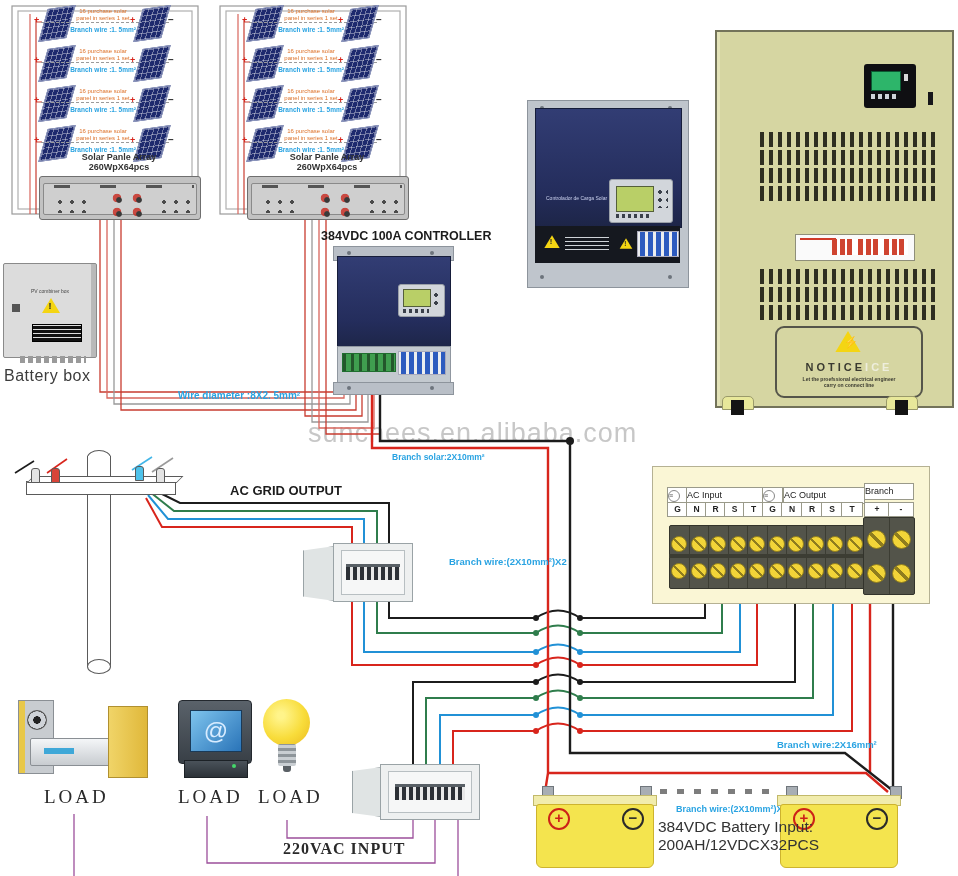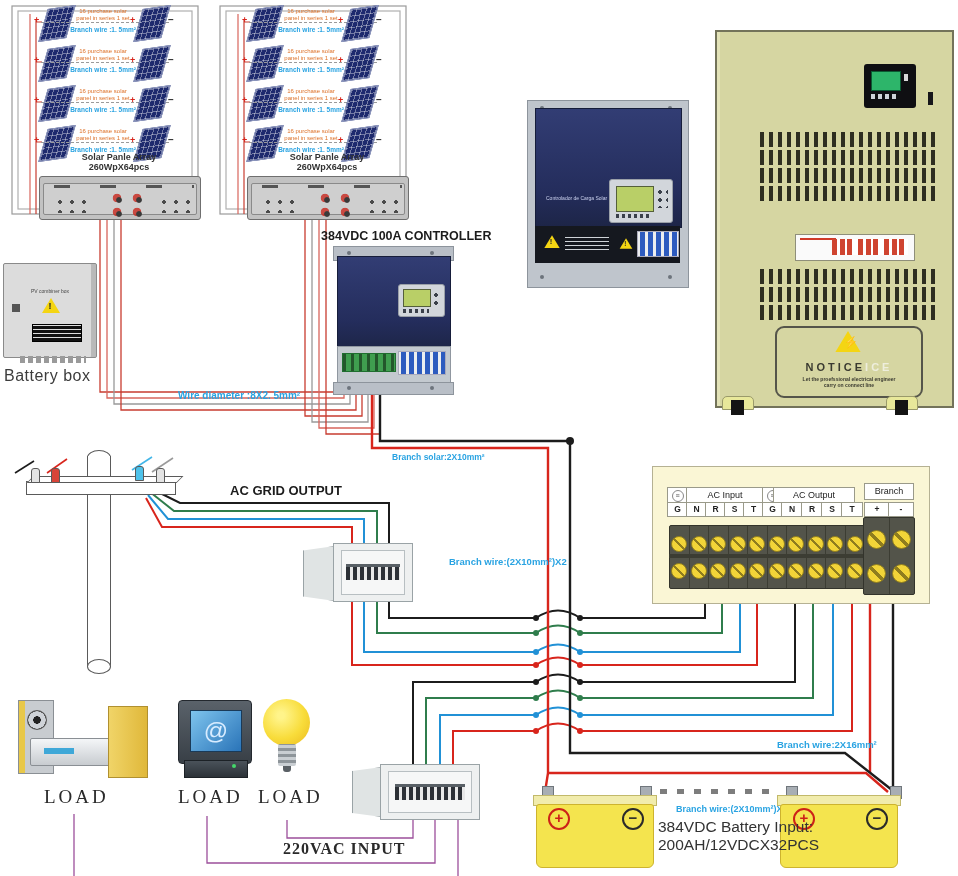--- a/index.html
+++ b/index.html
@@ -68,21 +68,21 @@
   .cabBreakerStrip .bset{position:absolute;left:36px;top:4px;width:76px;height:16px;
         background-image:repeating-linear-gradient(90deg,#cf4430 0 5px,#fff 5px 8px,#cf4430 8px 13px,#fff 13px 15px,#cf4430 15px 20px,#fff 20px 26px);}
   .noticePanel{position:absolute;left:58px;top:294px;width:144px;height:68px;border:2px solid #55554a;border-radius:9px}
   .noticeTitle{position:absolute;left:0;top:33px;width:100%;text-align:center;font-size:11px;font-weight:bold;letter-spacing:3px;color:#3a3a30}
   .noticeGhost{color:#eeeedd}
   .noticeText{position:absolute;left:6px;top:48px;width:132px;text-align:center;font-size:5px;line-height:6px;color:#3a3a30;font-weight:bold}
   .foot{position:absolute;width:13px;height:15px;background:#141414}
   .footpad{position:absolute;width:30px;height:12px;background:#e8e89a;border:1px solid #9a9a6a;border-radius:5px 5px 0 0}
   
   .tpanel{position:absolute;left:652px;top:466px;width:276px;height:136px;background:#faf6d5;border:1px solid #b5b193}
-  .hdrcell{position:absolute;background:#fff;border:1px solid #9a9a8a;text-align:center;font-size:9px;color:#222;line-height:14px}
+  .hdrcell{position:absolute;background:#fff;border:1px solid #9a9a8a;font-size:9px;color:#222;line-height:14px}
   .letcell{position:absolute;background:#fff;border:1px solid #9a9a8a;text-align:center;font-size:8.5px;font-weight:bold;color:#222;line-height:13px}
   .gnd{display:inline-block;width:10px;height:10px;border:1px solid #888;border-radius:50%;font-size:7px;line-height:9px;color:#555;margin-top:2px}
   .tstrip{position:absolute;background:#53544a;border:1px solid #33342c;border-radius:2px;display:flex}
   .tcol{flex:1;border-right:1px solid #3c3d33;display:flex;flex-direction:column;align-items:center;justify-content:space-around;padding:4px 0}
   .tcol:last-child{border-right:none}
   .screw{width:14px;height:14px;border-radius:50%;background:#f2d438;border:1px solid #8f7d1e;
          background-image:linear-gradient(45deg,transparent 43%,#8f7d1e 43% 57%,transparent 57%)}
   .screw.big{width:17px;height:17px}
   .tgroove{position:absolute;background:#3c3d33}
   
@@ -102,20 +102,21 @@
   .bplus{border:2px solid #cc2218;color:#cc2218}
   .bminus{border:2px solid #2a2a2a;color:#2a2a2a}
   .battdash{position:absolute;height:5px;background-image:repeating-linear-gradient(90deg,#7d7d7d 0 7px,transparent 7px 17px)}
   .poleE{position:absolute;background:#fff;border:1px solid #5a5a5a}
 </style>
 </head>
 <body>
 
 <div class="canvas">
 
+  <div class="watermark">sunchees.en.alibaba.com</div>
 
   <svg class="wires" width="958" height="876" viewBox="0 0 958 876">
 
     <g fill="none" stroke-width="1.2">
       <rect x="12" y="6" width="186" height="208" stroke="#9a9a9a"></rect>
       <rect x="18" y="11" width="174" height="198" stroke="#b0b0b0"></rect>
       <path d="M30,14 V214" stroke="#d8655c"></path>
         <path d="M36,20 V214" stroke="#c83c30"></path>
       <path d="M36,22 H42 M36,62 H42 M36,102 H42 M36,142 H42" stroke="#c83c30"></path>
       <rect x="220" y="6" width="186" height="208" stroke="#9a9a9a"></rect>
@@ -414,21 +415,21 @@
   <div class="ddoor" style="left:352px;top:767px;width:28px;height:48px;clip-path:polygon(0 8%,100% 0,100% 100%,0 92%)"></div>
   <div class="dbox" style="left:380px;top:764px;width:98px;height:54px">
     <div class="recess"></div>
     <div class="brk" style="left:14px;top:19px;width:70px"></div>
   </div>
 
   <div class="tpanel">
     <div class="hdrcell" style="left:14px;top:20px;width:19px;height:15px"><span class="gnd">≡</span></div>
     <div class="hdrcell" style="left:33px;top:20px;width:76px;height:15px">AC Input</div>
     <div class="hdrcell" style="left:109px;top:20px;width:19px;height:15px"><span class="gnd">≡</span></div>
-    <div class="hdrcell" style="left:120px;top:20px;width:80px;height:15px">AC Output</div>
+    <div class="hdrcell" style="left:130px;top:20px;width:80px;height:15px">AC Output</div>
     <div class="hdrcell" style="left:211px;top:16px;width:48px;height:15px">Branch</div>
     <div class="letcell" style="left:14px;top:35px;width:19px;height:13px">G</div>
     <div class="letcell" style="left:33px;top:35px;width:19px;height:13px">N</div>
     <div class="letcell" style="left:52px;top:35px;width:19px;height:13px">R</div>
     <div class="letcell" style="left:71px;top:35px;width:19px;height:13px">S</div>
     <div class="letcell" style="left:90px;top:35px;width:19px;height:13px">T</div>
     <div class="letcell" style="left:109px;top:35px;width:19px;height:13px">G</div>
     <div class="letcell" style="left:128px;top:35px;width:20px;height:13px">N</div>
     <div class="letcell" style="left:148px;top:35px;width:20px;height:13px">R</div>
     <div class="letcell" style="left:168px;top:35px;width:20px;height:13px">S</div>

